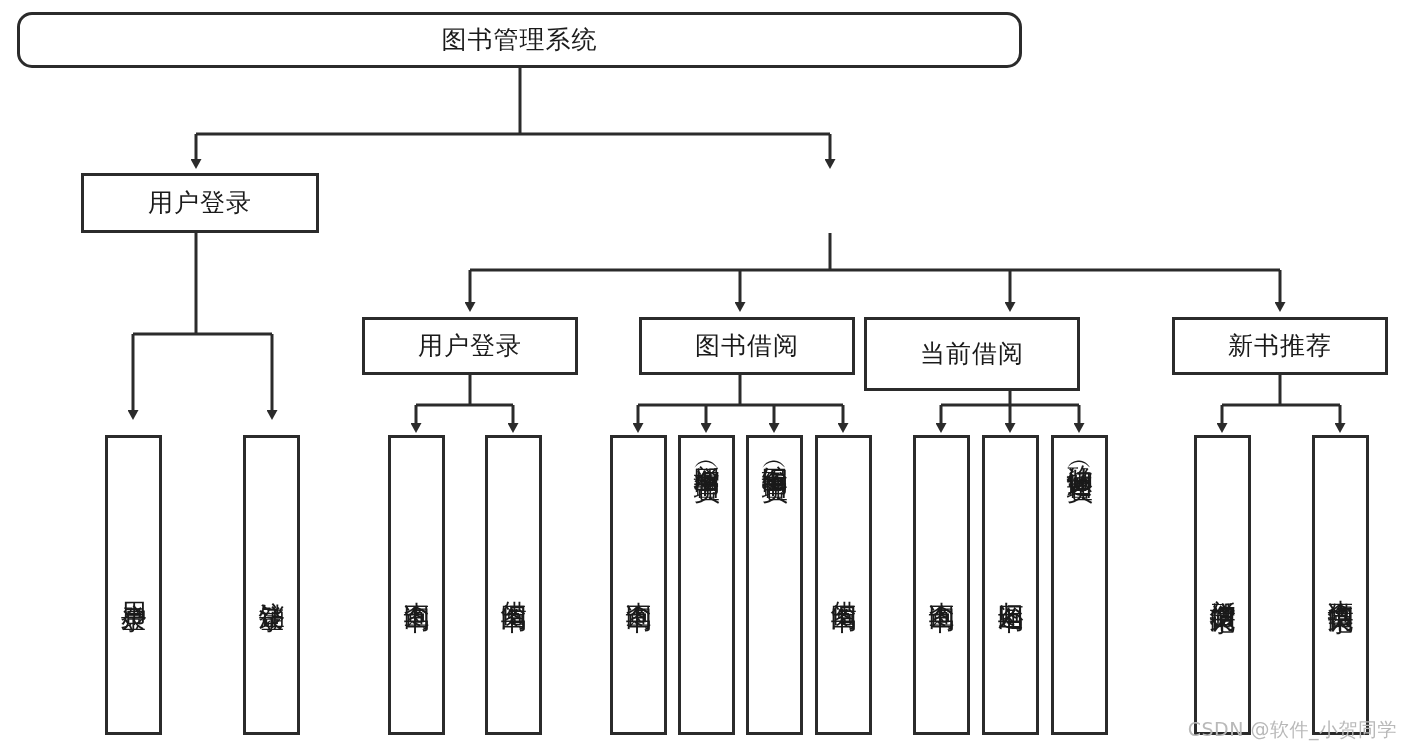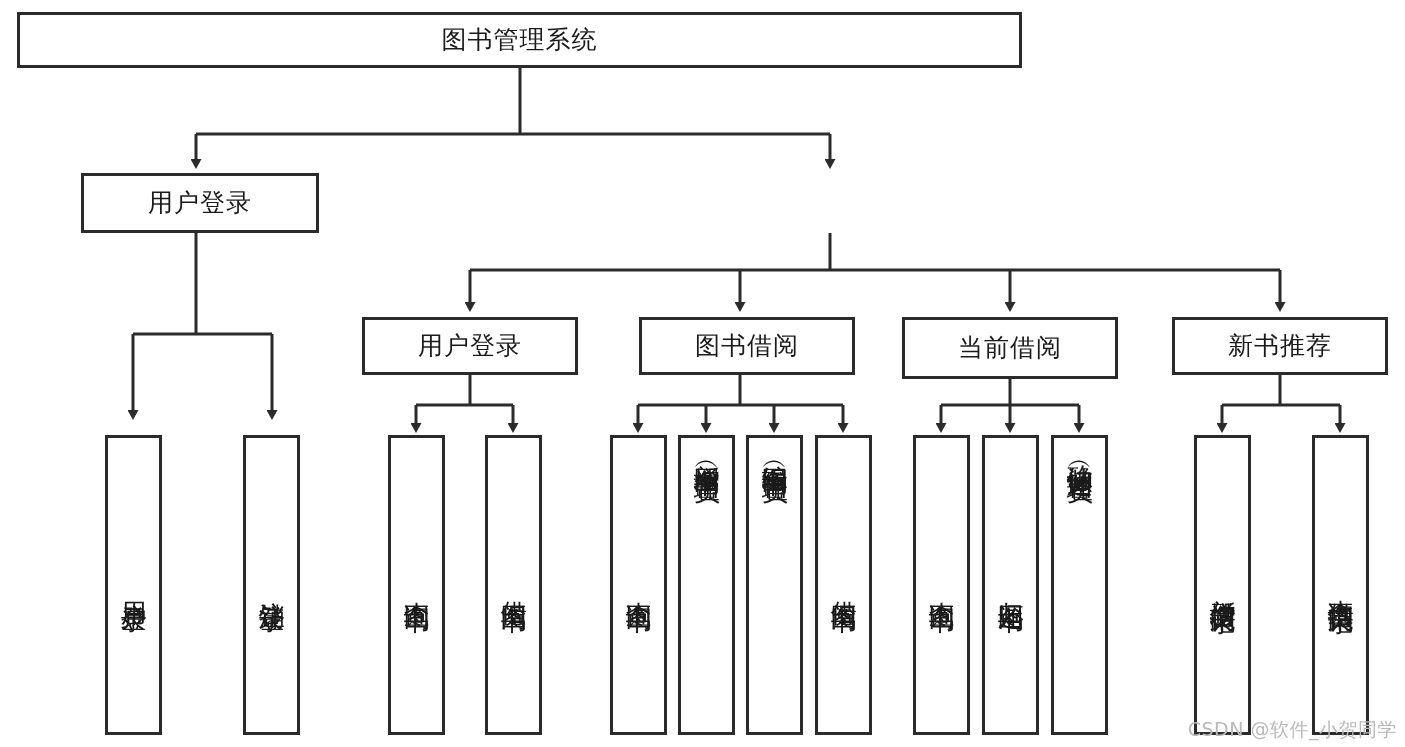--- a/index.html
+++ b/index.html
@@ -126,35 +126,35 @@
       <path d="M1010,405 L1010,424" marker-end="url(#arrow)"></path>
       <path d="M1079,405 L1079,424" marker-end="url(#arrow)"></path>
 
       <path d="M1280,375 L1280,405"></path>
       <path d="M1222,405 L1340,405"></path>
       <path d="M1222,405 L1222,424" marker-end="url(#arrow)"></path>
       <path d="M1340,405 L1340,424" marker-end="url(#arrow)"></path>
     </g>
   </svg>
 
-  <div class="node h" style="left:17px; top:12px; width:1005px; height:56px;">
+  <div class="node h" style="left:17px; top:12px; width:1005px; height:56px;border-radius:15px;">
     <span class="label">图书管理系统</span>
   </div>
 
   <div class="node h" style="left:81px; top:173px; width:238px; height:60px;">
     <span class="label">用户登录</span>
   </div>
 
   <div class="node h" style="left:362px; top:317px; width:216px; height:58px;">
     <span class="label">用户登录</span>
   </div>
   <div class="node h" style="left:632px; top:317px; width:216px; height:58px;margin-left:7px;">
     <span class="label">图书借阅</span>
   </div>
-  <div class="node h" style="left:902px; top:317px; width:216px; height:62px;">
+  <div class="node h" style="left:864px; top:317px; width:216px; height:74px;">
     <span class="label">当前借阅</span>
   </div>
   <div class="node h" style="left:1172px; top:317px; width:216px; height:58px;">
     <span class="label">新书推荐</span>
   </div>
 
   <div class="node v centered" style="left:105px; top:435px; width:57px; height:300px;">
     <span class="label">用户登录</span>
   </div>
   <div class="node v centered" style="left:243px; top:435px; width:57px; height:300px;">

